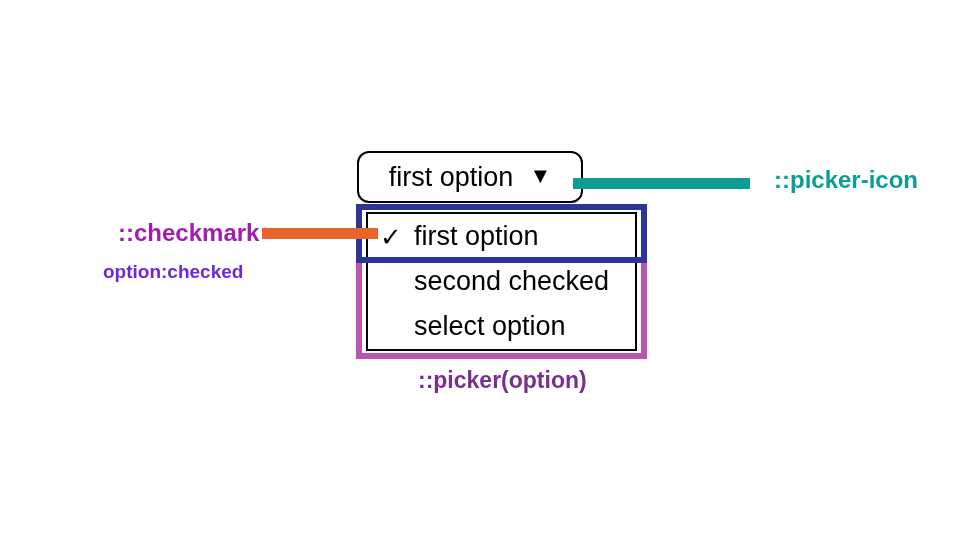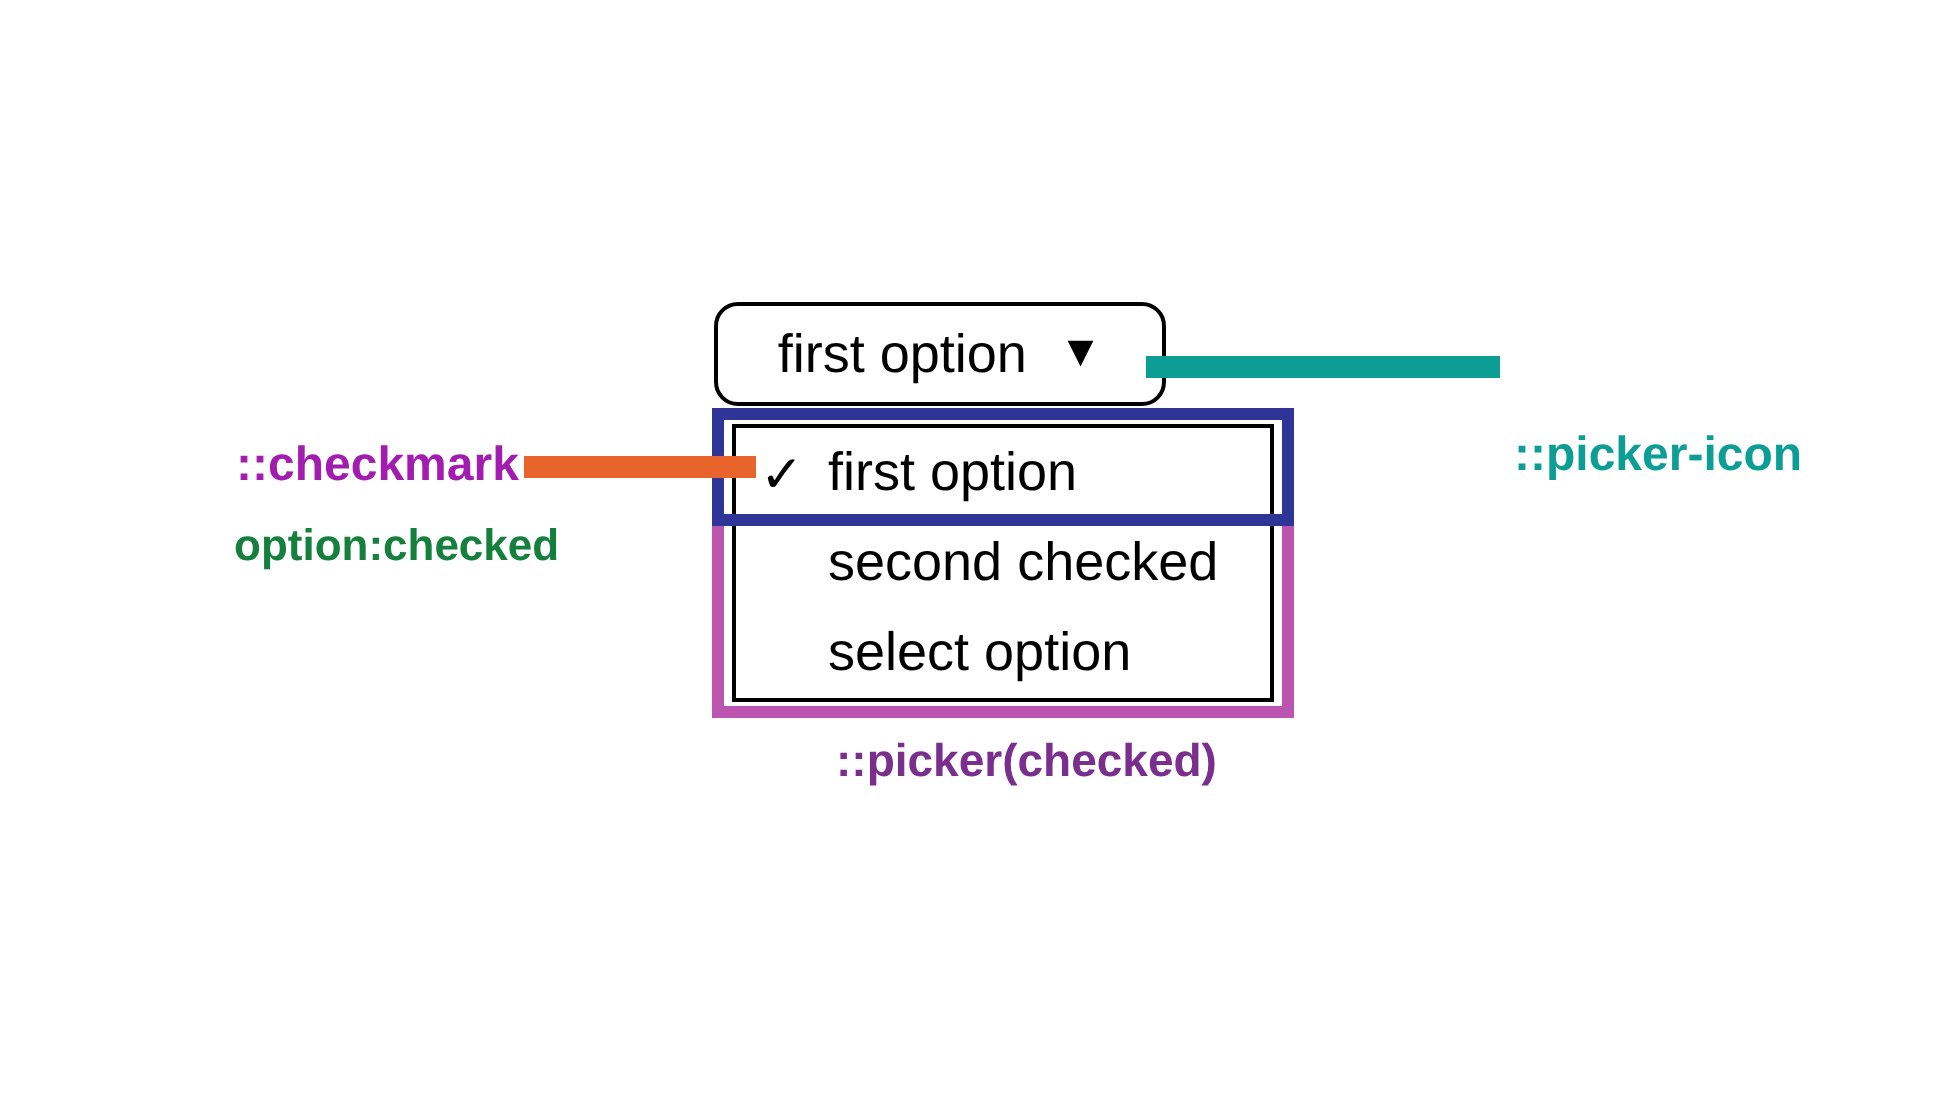--- a/index.html
+++ b/index.html
@@ -145,31 +145,30 @@
     white-space: nowrap;
     z-index: 7;
   }
   .ann-checkmark {
     left: 118px;
     top: 221px;
     font-size: 24px;
     color: #a21caf;
   }
   .ann-option-checked {
-    left: 117px;
+    left: 103px;
     top: 262px;
-    font-size: 22px;
-    color: #15803d;
+    font-size: 19px;
+    color: #6d28d9;
   }
   .ann-picker-icon {
-    left: 757px;
+    left: 774px;
     top: 168px;
     font-size: 24px;
     color: #0c9e94;
-    margin-top: 48px;
   }
   .ann-picker-select {
     left: 418px;
     top: 369px;
     font-size: 23px;
     color: #7a2e8e;
   }
 </style>
 </head>
 <body>
@@ -201,15 +200,15 @@
   </div>
 
   <div class="option-checked-outline"></div>
 
   <div class="connector connector-checkmark"></div>
   <div class="connector connector-picker-icon"></div>
 
   <div class="annotation ann-checkmark">::checkmark</div>
   <div class="annotation ann-option-checked">option:checked</div>
   <div class="annotation ann-picker-icon">::picker-icon</div>
-  <div class="annotation ann-picker-select">::picker(checked)</div>
+  <div class="annotation ann-picker-select">::picker(option)</div>
 
 </div>
 
 </body></html>

